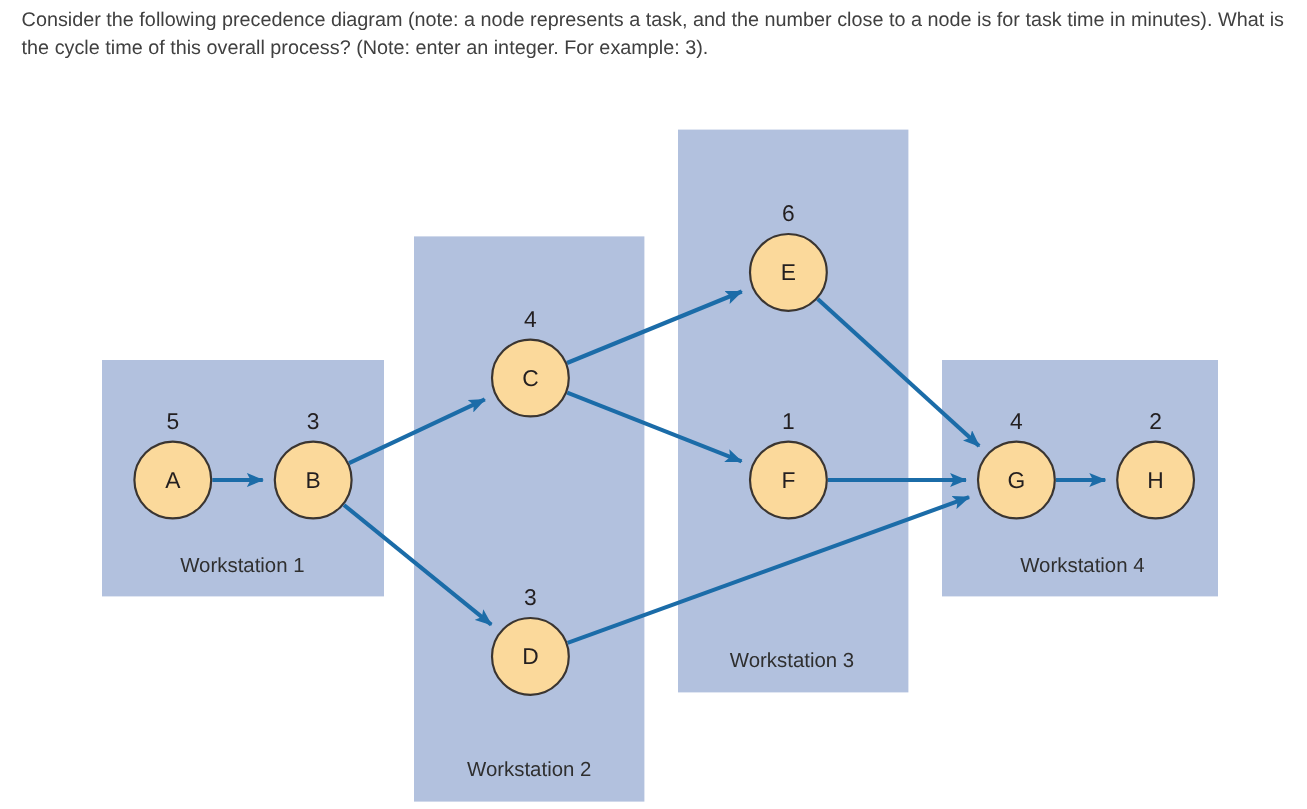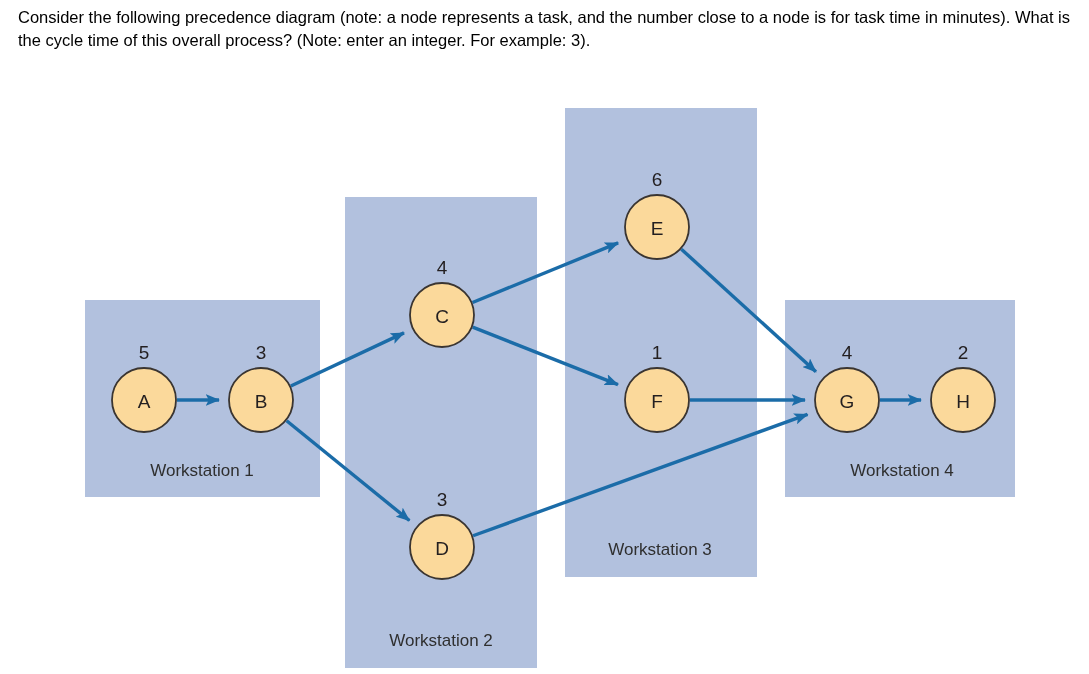--- a/index.html
+++ b/index.html
@@ -16,21 +16,21 @@
     overflow: hidden;
   }
 
   #question-text {
     position: absolute;
     left: 18px;
     top: 6px;
     width: 1056px;
     font-size: 16.5px;
     line-height: 1.42;
-    color: #000000;
+    color: #404040;
     font-family: "Liberation Sans", sans-serif;
   }
 
   #diagram-wrap {
     position: absolute;
     left: 0;
     top: 60px;
     width: 1089px;
     height: 614px;
   }

